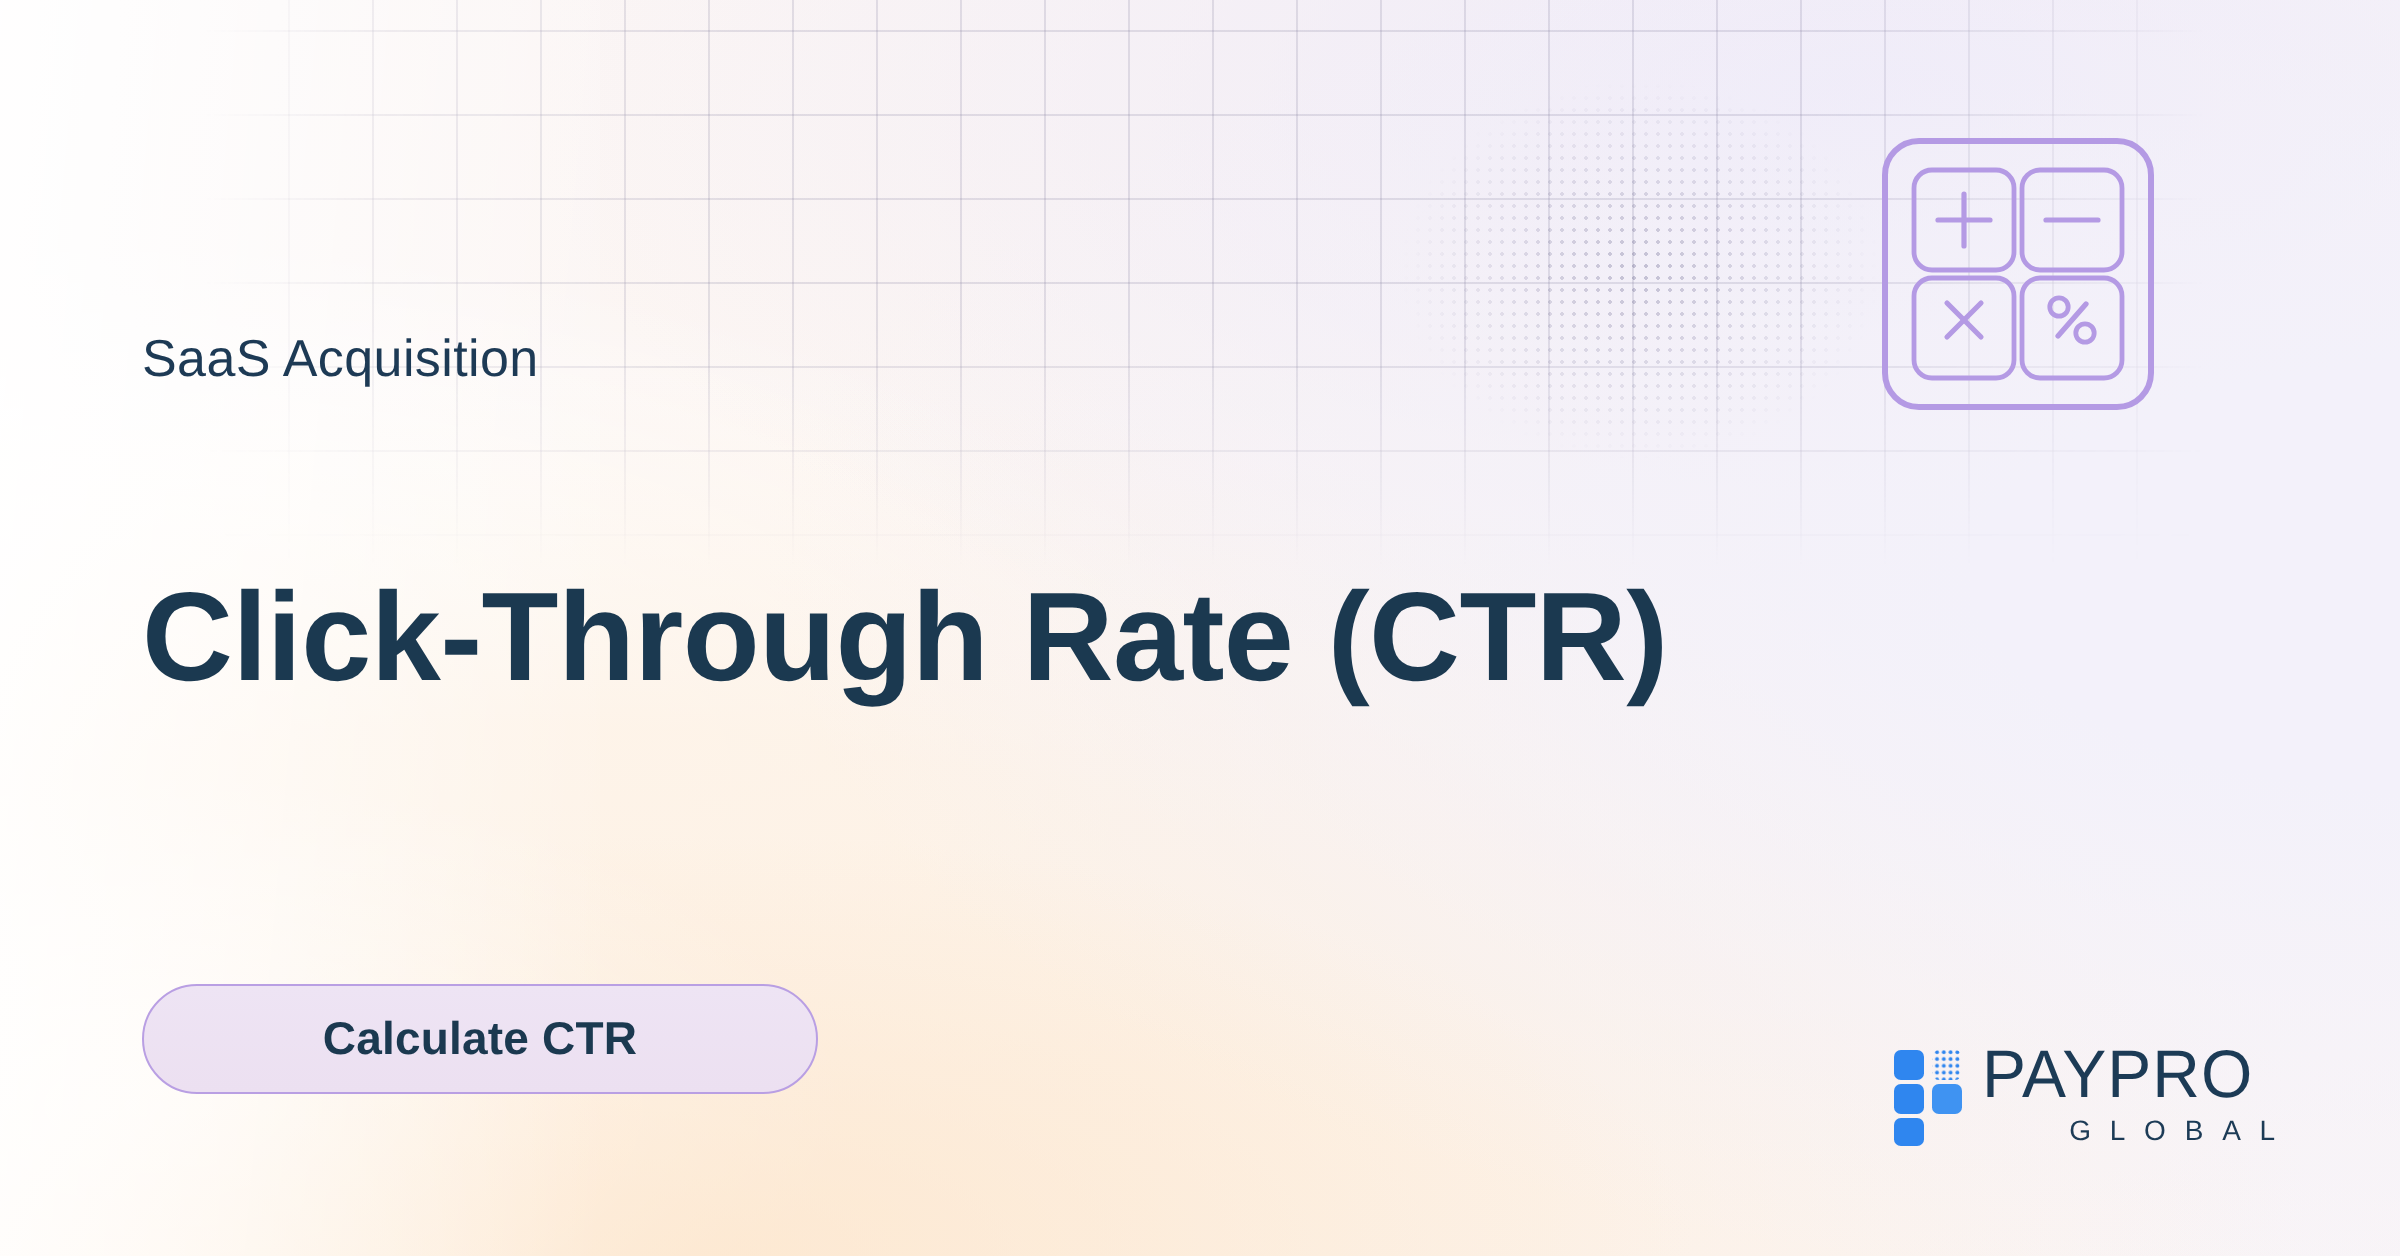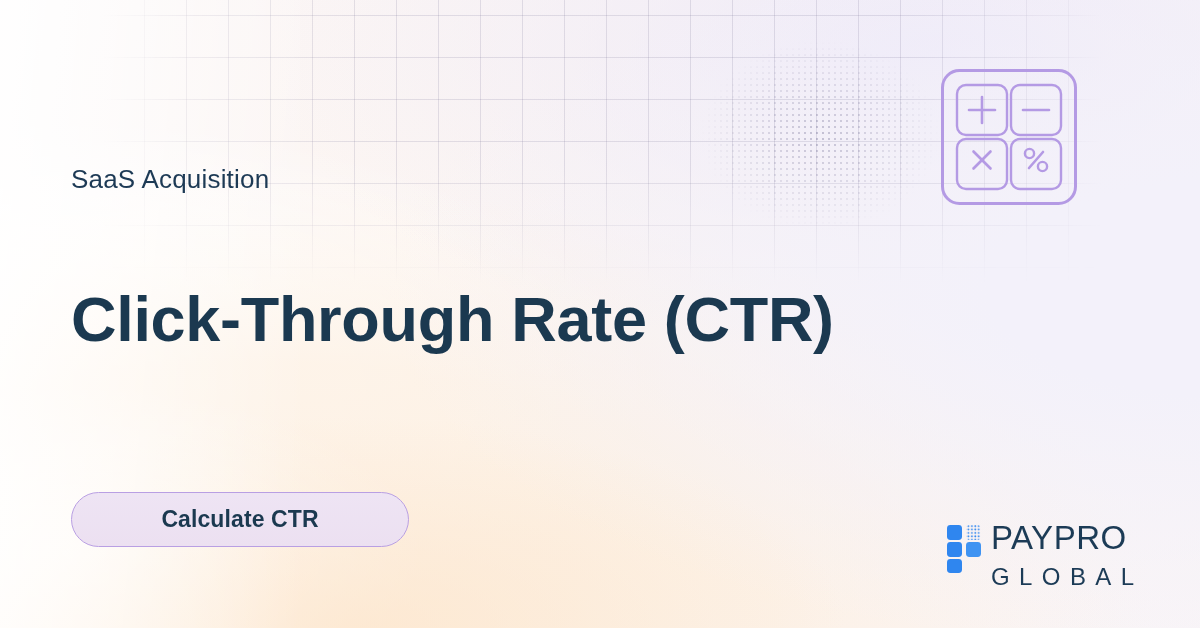--- a/index.html
+++ b/index.html
@@ -163,26 +163,27 @@
     font-weight: 400;
     line-height: 32px;
     letter-spacing: 0.5px;
     color: #1c3b56;
     font-family: "Liberation Sans", sans-serif;
     transform: scaleY(1.02);
     transform-origin: left top;
   }
   .logo-sub {
     display: block;
-    margin-top: 13px;
-    font-size: 24px;
+    margin-top: 1px;
+    font-size: 14px;
     font-weight: 400;
     line-height: 22px;
     letter-spacing: 9.4px;
     color: #1c3b56;
+    text-align: right;
   }
 </style>
 </head>
 <body>
 
 <div id="banner">
 
   <div class="bg-base"></div>
   <div class="bg-warm"></div>
   <div class="bg-white-left"></div>

